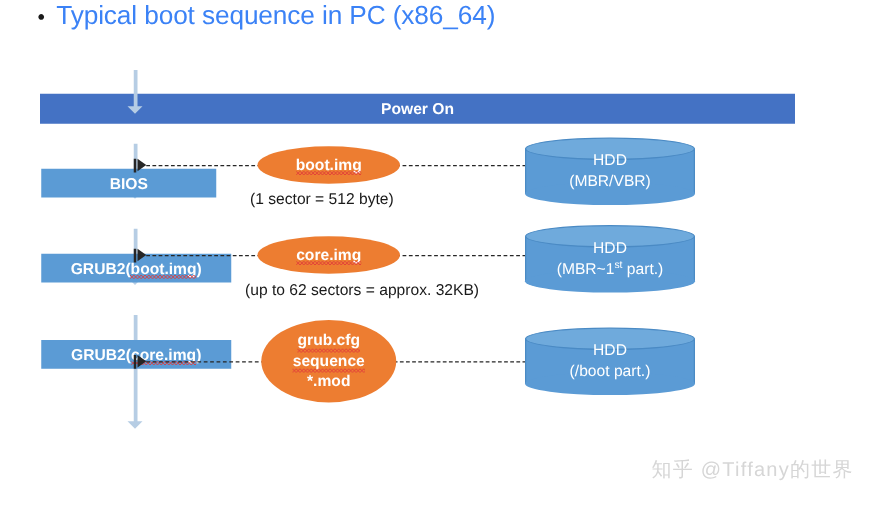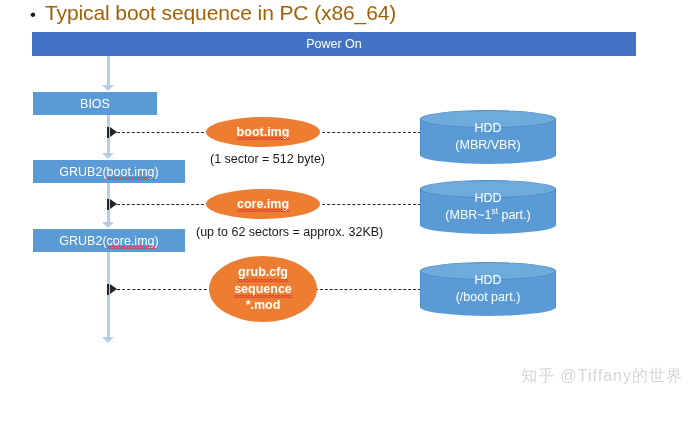--- a/index.html
+++ b/index.html
@@ -27,49 +27,50 @@
     align-items: baseline;
     gap: 9px;
   }
   .title-bullet {
     font-size: 17px;
     line-height: 1;
     color: #1a1a1a;
   }
   .title-text {
     font-size: 21px;
-    color: #a16207;
+    color: #3b82f6;
     white-space: nowrap;
     letter-spacing: -0.1px;
   }
 
   
   .flowbox {
     position: absolute;
     display: flex;
     align-items: center;
     justify-content: center;
     text-align: center;
     color: #ffffff;
-    font-weight: normal;
+    font-weight: bold;
     box-sizing: border-box;
+    margin-top: 43px;
   }
 
   #power-on {
     left: 32px;
     top: 32px;
     width: 604px;
     height: 24px;
     background: #4472C4;
     font-size: 12.5px;
   }
   #bios {
     left: 33px;
     top: 92px;
-    width: 124px;
+    width: 140px;
     height: 23px;
     background: #5B9BD5;
     font-size: 12.5px;
   }
   #grub-boot {
     left: 33px;
     top: 160px;
     width: 152px;
     height: 23px;
     background: #5B9BD5;
@@ -173,21 +174,21 @@
     z-index: 3;
   }
 
   
   .caption {
     position: absolute;
     font-size: 12.5px;
     color: #1a1a1a;
     white-space: nowrap;
   }
-  #cap-sector { left: 210px; top: 152px; }
+  #cap-sector { left: 200px; top: 152px; }
   #cap-approx { left: 196px; top: 225px; }
 
   
   .cyl {
     position: absolute;
     z-index: 4;
     border-radius: 27px;
   }
   .cyl .body {
     position: absolute;

